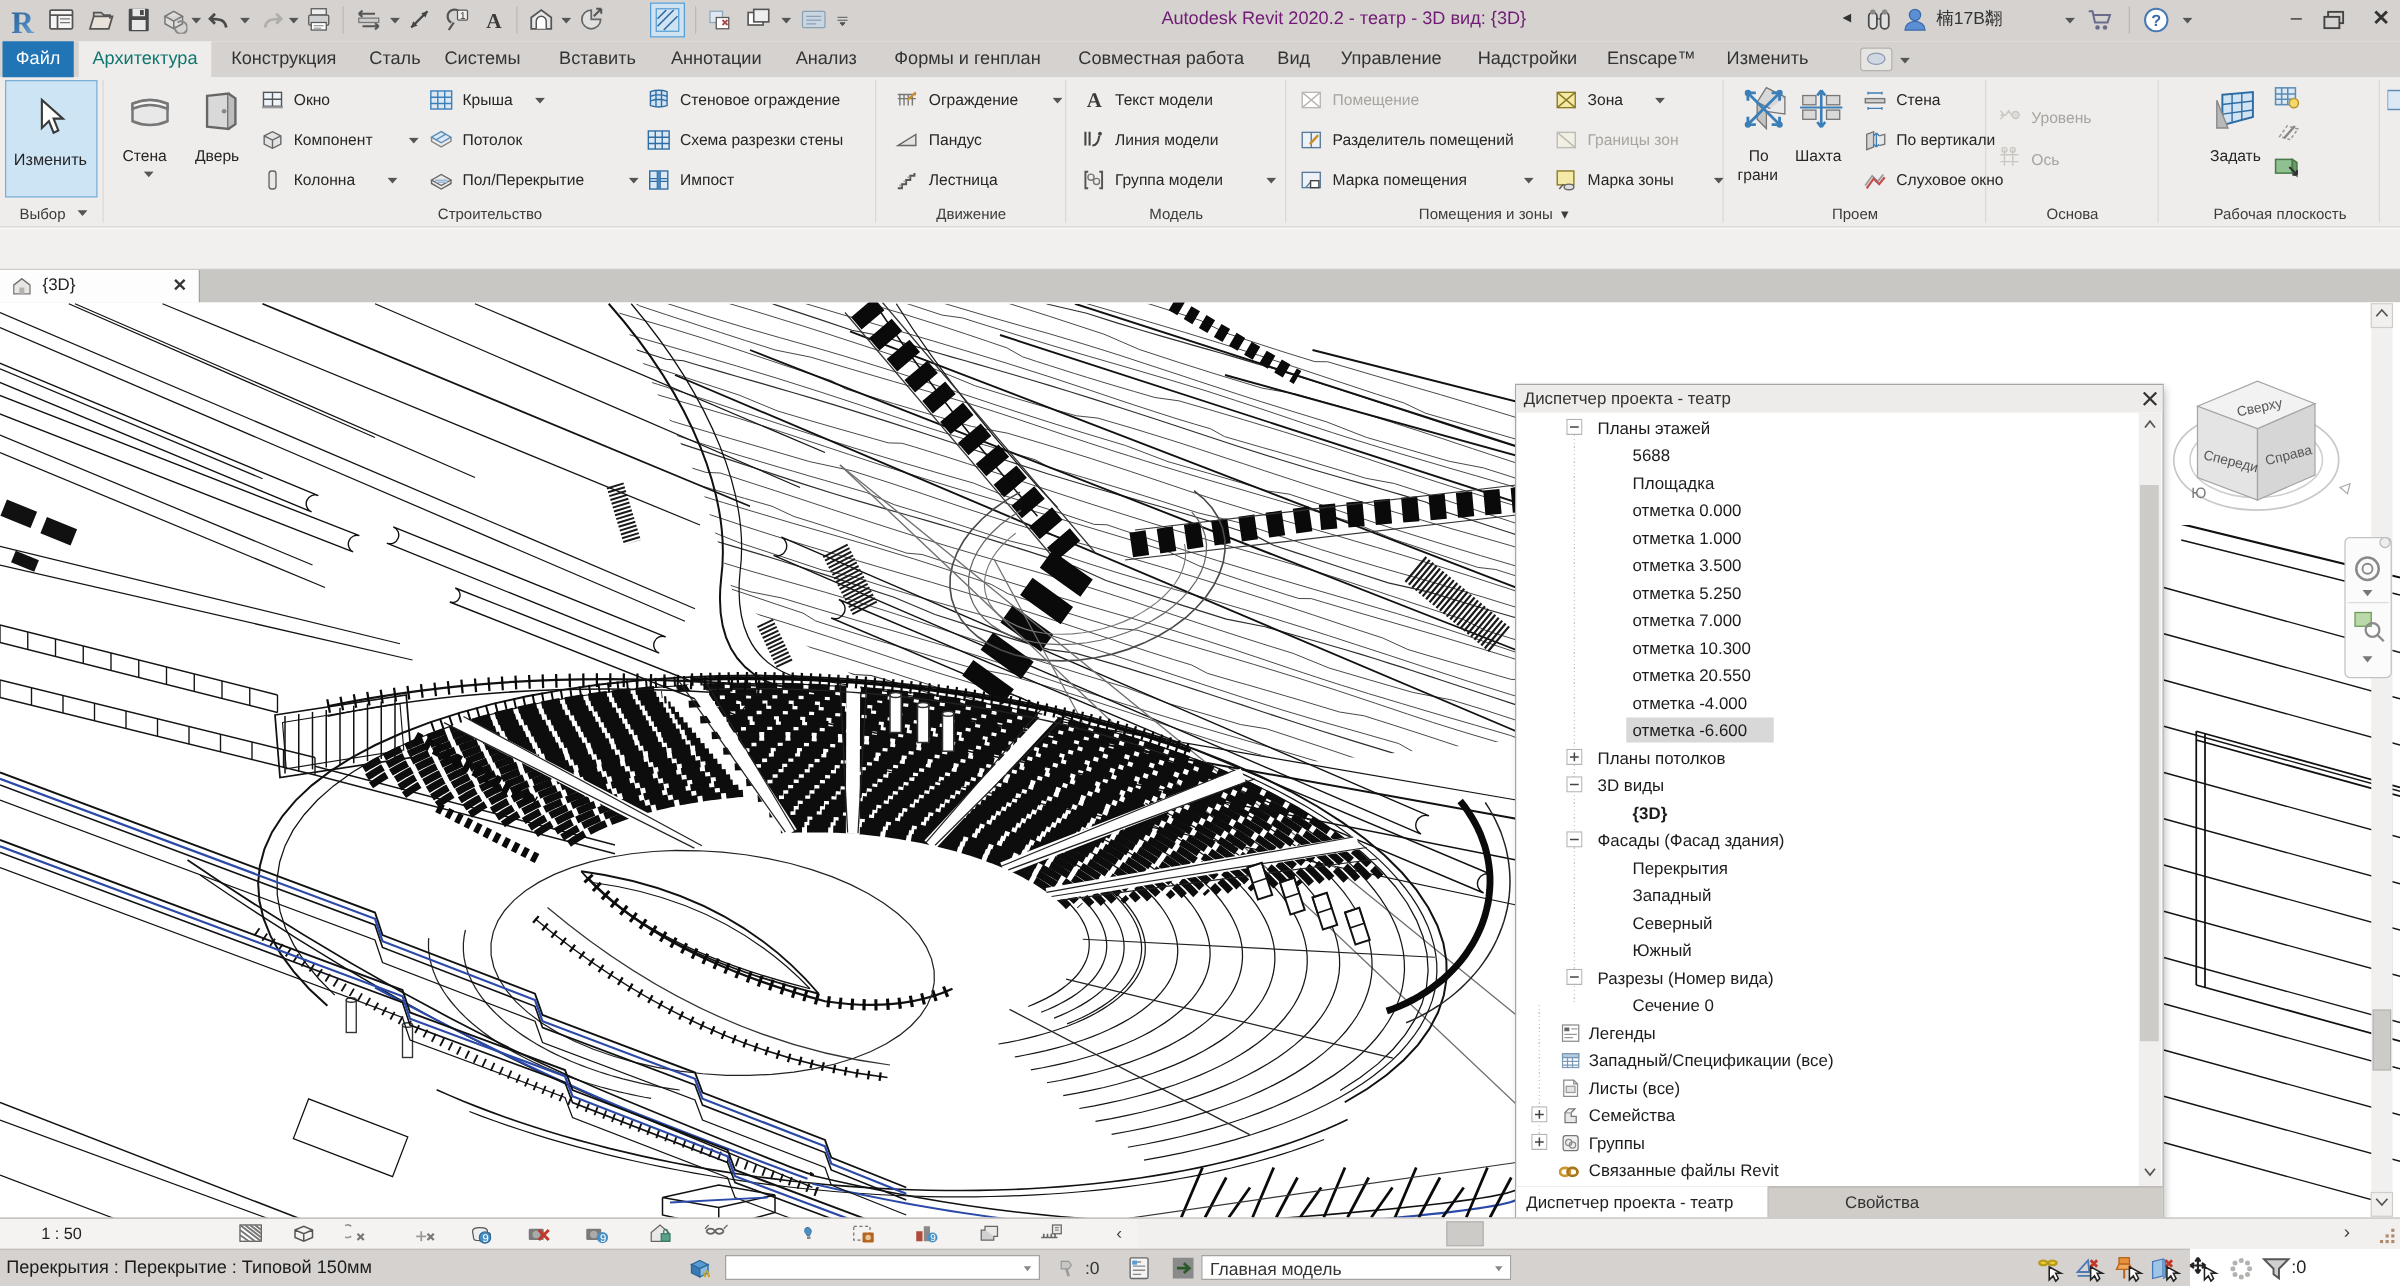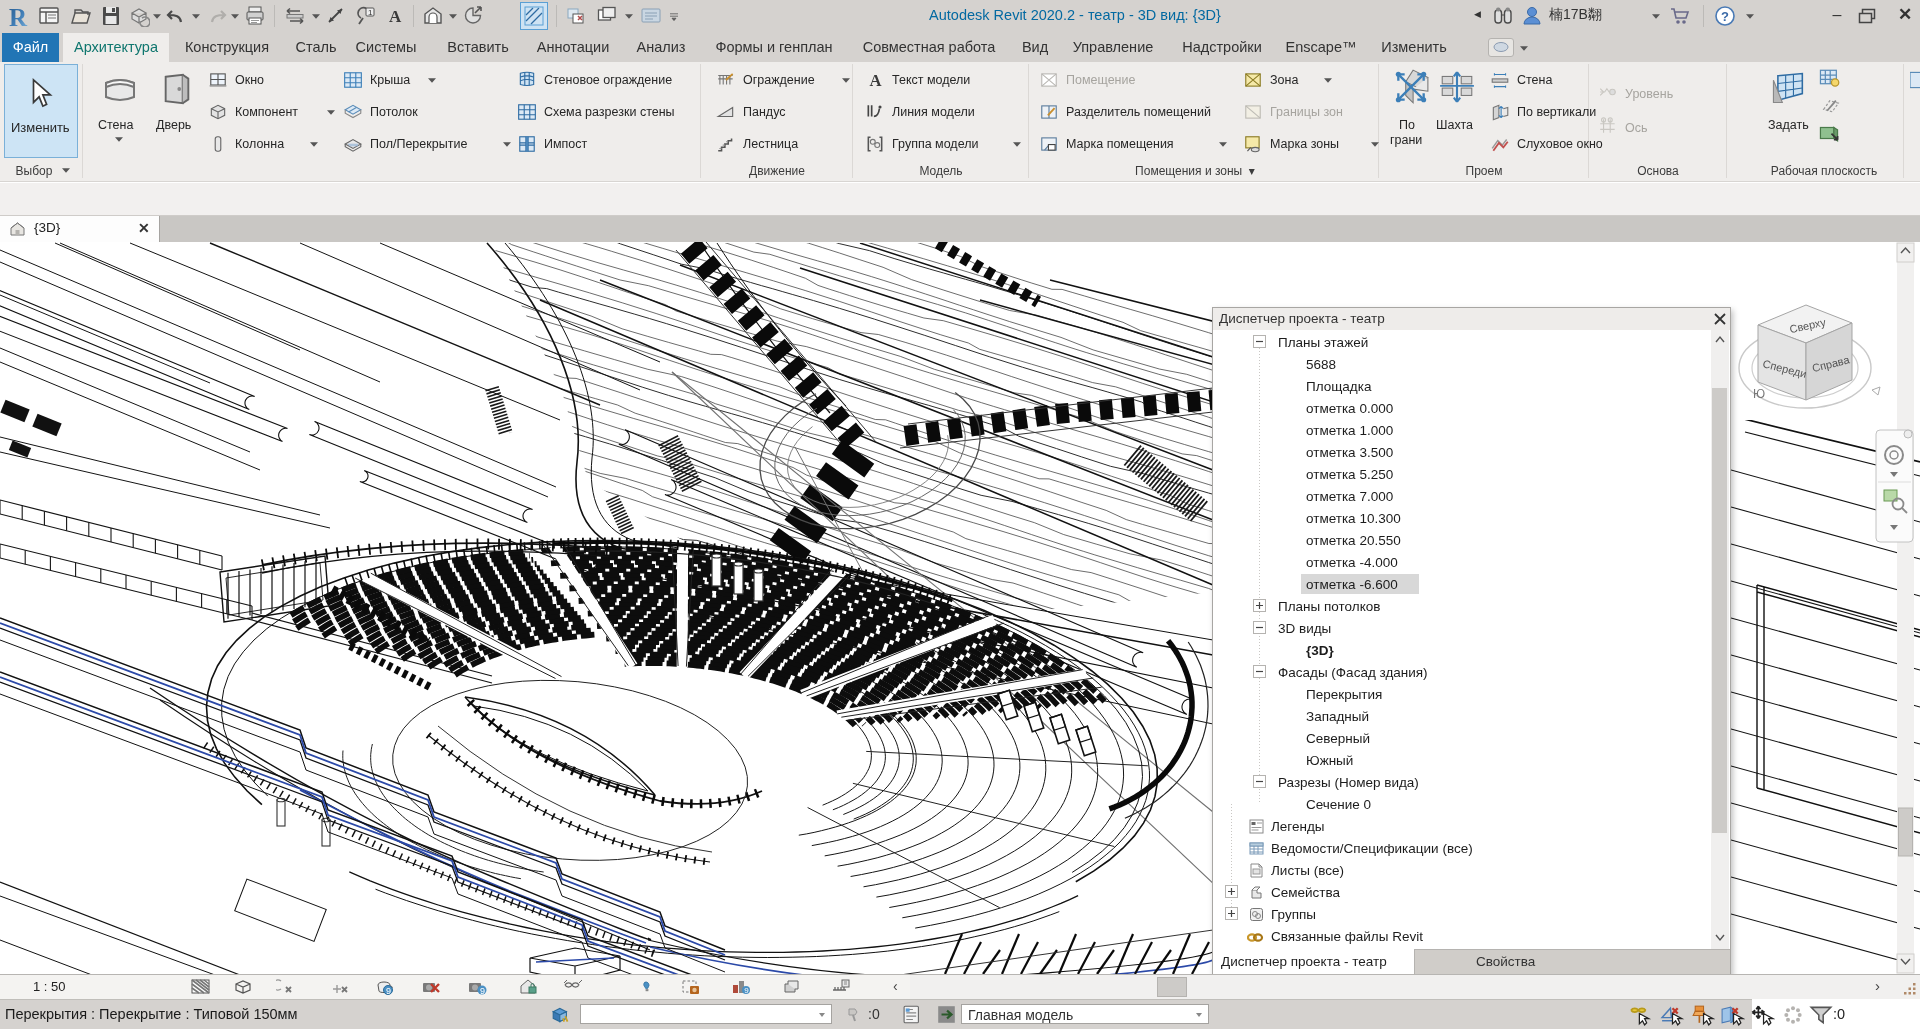--- a/index.html
+++ b/index.html
@@ -132,21 +132,21 @@
     <svg class="icon" style="left:625px;top:14px" width="8" height="6" viewBox="0 0 7 5">
       <path d="M0 0 h7 l-3.5 4 z" fill="#555"></path>
     </svg>
     <svg class="icon" style="left:640px;top:5px" width="22" height="22" viewBox="0 0 22 22">
       <rect x="2" y="4" width="18" height="13" rx="1" fill="#c9d6e2" stroke="#8aa0b5"></rect>
       <path d="M5 8 h12 M5 11 h12 M5 14 h8" stroke="#8aa0b5"></path>
     </svg>
     <svg class="icon" style="left:668px;top:13px" width="12" height="8" viewBox="0 0 12 10">
       <path d="M1 1 h10 M1 4 h10 M3.5 6.5 h5 l-2.5 3z" stroke="#555" fill="#555"></path>
     </svg>
-    <div class="abs" style="left:715px;top:0;width:720px;height:33px;line-height:31px;text-align:center;font-size:14.5px;color:#0369a1">Autodesk Revit 2020.2 - театр - 3D вид: {3D}</div>
+    <div class="abs" style="left:715px;top:0;width:720px;height:33px;line-height:31px;text-align:center;font-size:14.5px;color:#701a75">Autodesk Revit 2020.2 - театр - 3D вид: {3D}</div>
     <div class="abs" style="left:1474px;top:9px;font-size:9px;color:#333">◀</div>
     <svg class="icon" style="left:1492px;top:5px" width="22" height="22" viewBox="0 0 22 22">
       <rect x="3" y="5" width="6.5" height="13" rx="3" fill="#e0e0e0" stroke="#4a4a4a" stroke-width="1.4"></rect>
       <rect x="12.5" y="5" width="6.5" height="13" rx="3" fill="#e0e0e0" stroke="#4a4a4a" stroke-width="1.4"></rect>
       <rect x="4" y="2.5" width="4.5" height="4" rx="2" fill="#888"></rect>
       <rect x="13.5" y="2.5" width="4.5" height="4" rx="2" fill="#888"></rect>
       <path d="M9.5 10 h3" stroke="#4a4a4a"></path>
     </svg>
     <svg class="icon" style="left:1521px;top:5px" width="22" height="22" viewBox="0 0 22 22">
       <circle cx="11" cy="7" r="4.5" fill="#5b8fd4" stroke="#3a6aa8"></circle>
@@ -286,20 +286,21 @@
       <rect x="1.5" y="2.5" width="15" height="13" fill="#dce9f5" stroke="#2f6ca3"></rect>
       <path d="M1.5 7h15M1.5 11.5h15M6.5 2.5v13M11.5 2.5v13" stroke="#2f6ca3" fill="none"></path>
     </svg>
     <div class="btxt" style="left:544px;top:43px">Схема разрезки стены</div>
     <svg class="icon" style="left:517px;top:72px" width="20" height="20" viewBox="0 0 18 18">
       <rect x="2.5" y="2.5" width="13" height="13" fill="#dce9f5" stroke="#2f6ca3"></rect>
       <path d="M8 2.5v13 M10 2.5v13 M2.5 8h13 M2.5 10h13" stroke="#2f6ca3"></path>
       <rect x="8" y="2.5" width="2" height="13" fill="#4a86bb"></rect>
     </svg>
     <div class="btxt" style="left:544px;top:75px">Импост</div>
+    <div class="glabel" style="left:84px;width:616px;">Строительство</div>
     <svg class="icon" style="left:716px;top:8px" width="20" height="20" viewBox="0 0 18 18">
       <path d="M2 5 h13 M2 8 h13" stroke="#777"></path>
       <path d="M3.5 5v8 M6.5 5v8 M9.5 5v8 M12.5 5v8" stroke="#777"></path>
       <path d="M9 9 L15 3.5" stroke="#c98f2e" stroke-width="1.6"></path>
     </svg>
     <div class="btxt" style="left:743px;top:11px">Ограждение</div>
     <svg class="icon" style="left:842px;top:16px" width="8" height="6" viewBox="0 0 7 5">
       <path d="M0 0 h7 l-3.5 4 z" fill="#555"></path>
     </svg>
     <svg class="icon" style="left:716px;top:40px" width="20" height="20" viewBox="0 0 18 18">
@@ -917,21 +918,21 @@
       <rect x="0.5" y="0.5" width="12" height="12" fill="#fff" stroke="#b5b3b0"></rect>
       <path d="M3 6.5 h7" stroke="#444" stroke-width="1.2"></path>
     </svg>
     <div class="trow" style="left:93px;top:486px;">Сечение 0</div>
     <div class="trow" style="left:58px;top:508px;">Легенды</div>
     <svg style="position:absolute;left:36px;top:511px" width="15" height="15" viewBox="0 0 15 15">
       <rect x="1" y="1" width="13" height="13" fill="#fff" stroke="#8a8a8a"></rect>
       <rect x="2.5" y="3" width="4" height="3" fill="#666"></rect>
       <path d="M8 4 h5 M2.5 8.5 h10 M2.5 11 h7" stroke="#999"></path>
     </svg>
-    <div class="trow" style="left:58px;top:530px;">Ведомости/Спецификации (все)</div>
+    <div class="trow" style="left:58px;top:530px;">Западный/Спецификации (все)</div>
     <svg style="position:absolute;left:36px;top:533px" width="15" height="15" viewBox="0 0 15 15">
       <rect x="1" y="2" width="13" height="11" fill="#fff" stroke="#7a9ab8"></rect>
       <path d="M1 5 h13 M1 8 h13 M1 11 h13 M5 2 v11 M9 2 v11" stroke="#7a9ab8"></path>
       <rect x="1" y="2" width="13" height="3" fill="#b8cede" stroke="#7a9ab8"></rect>
     </svg>
     <div class="trow" style="left:58px;top:552px;">Листы (все)</div>
     <svg style="position:absolute;left:36px;top:555px" width="15" height="15" viewBox="0 0 15 15">
       <path d="M2 1 h8 l3 3 v10 h-11 z" fill="#fff" stroke="#8a8a8a"></path>
       <path d="M10 1 v3 h3" fill="none" stroke="#8a8a8a"></path>
       <rect x="4" y="6" width="7" height="5" fill="#e4e4e4" stroke="#999"></rect>

